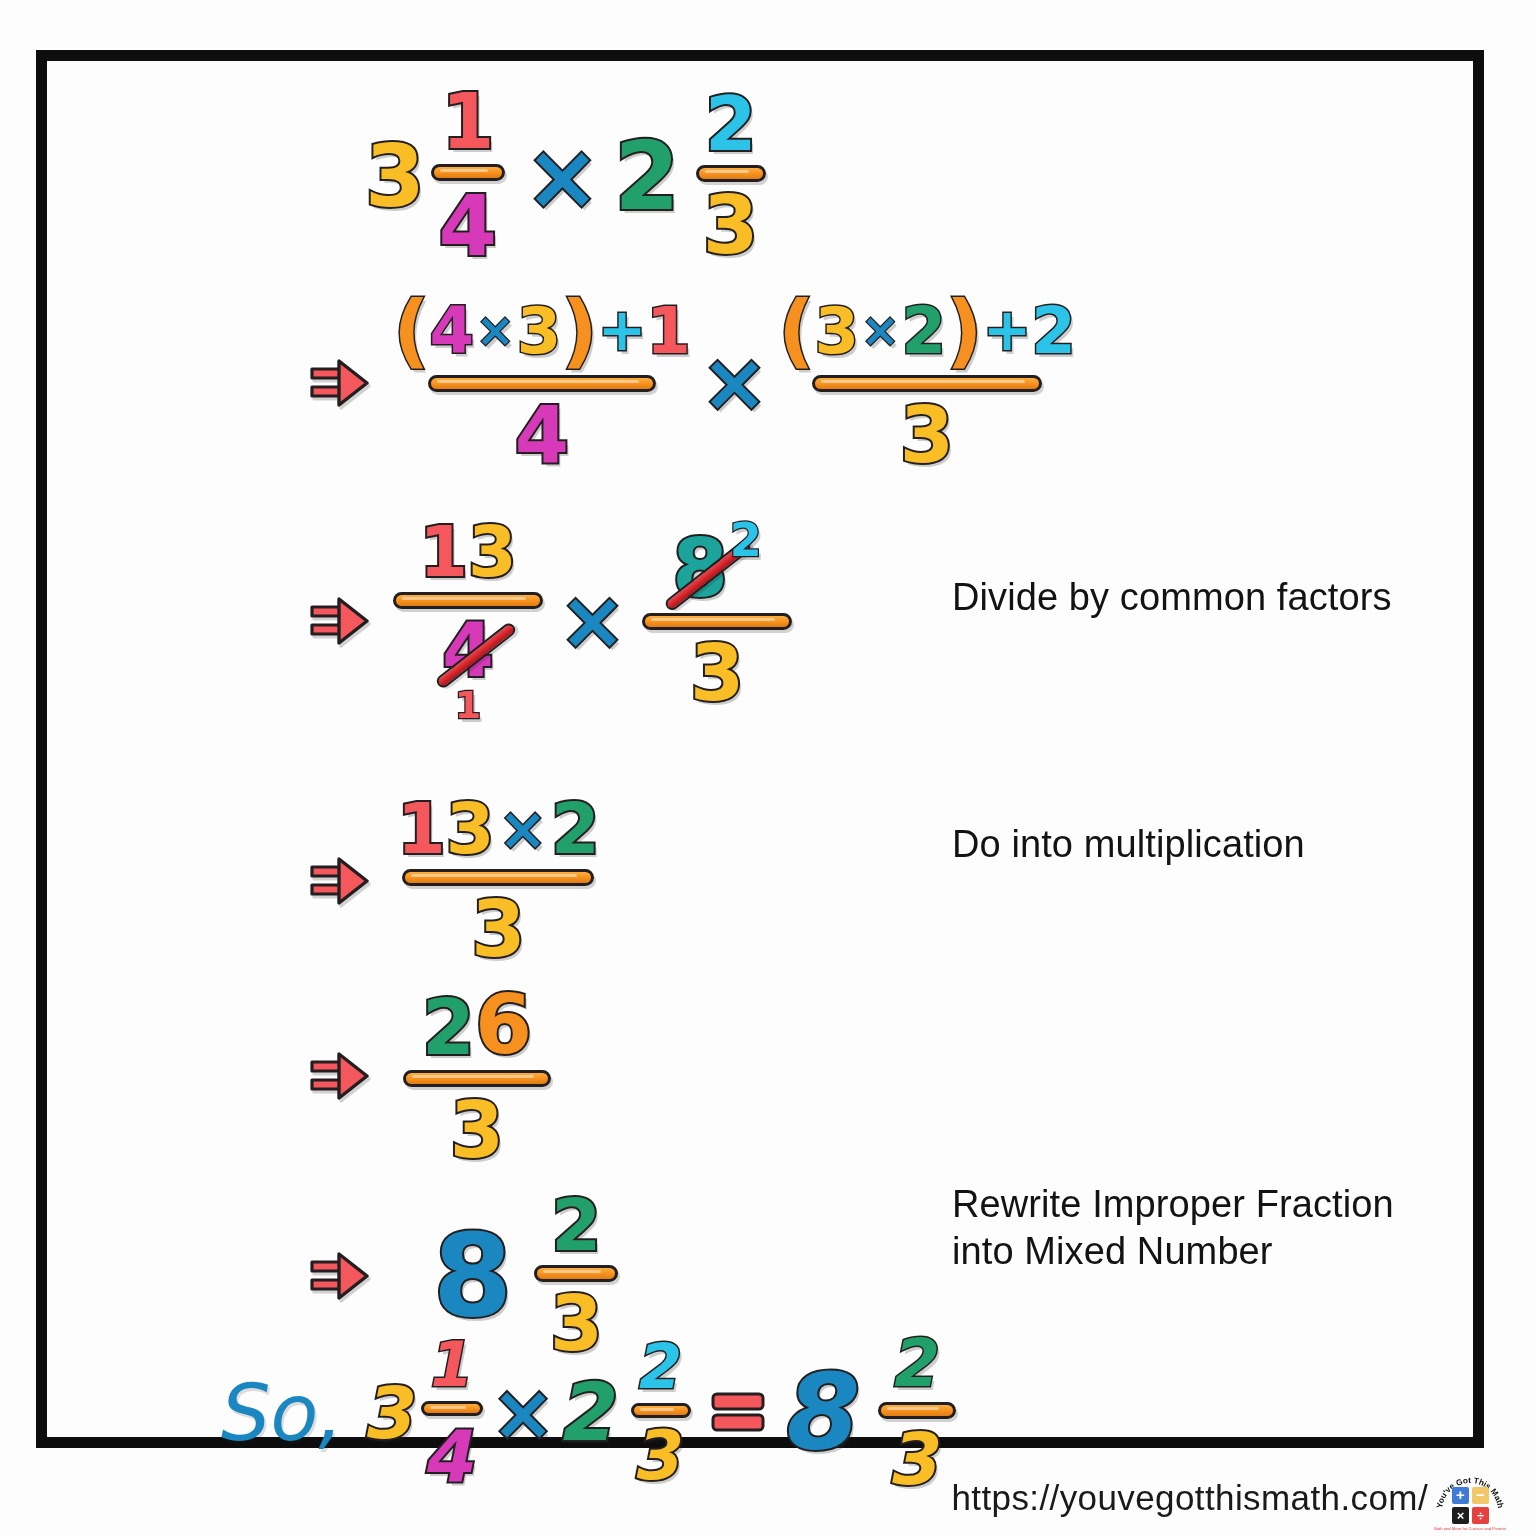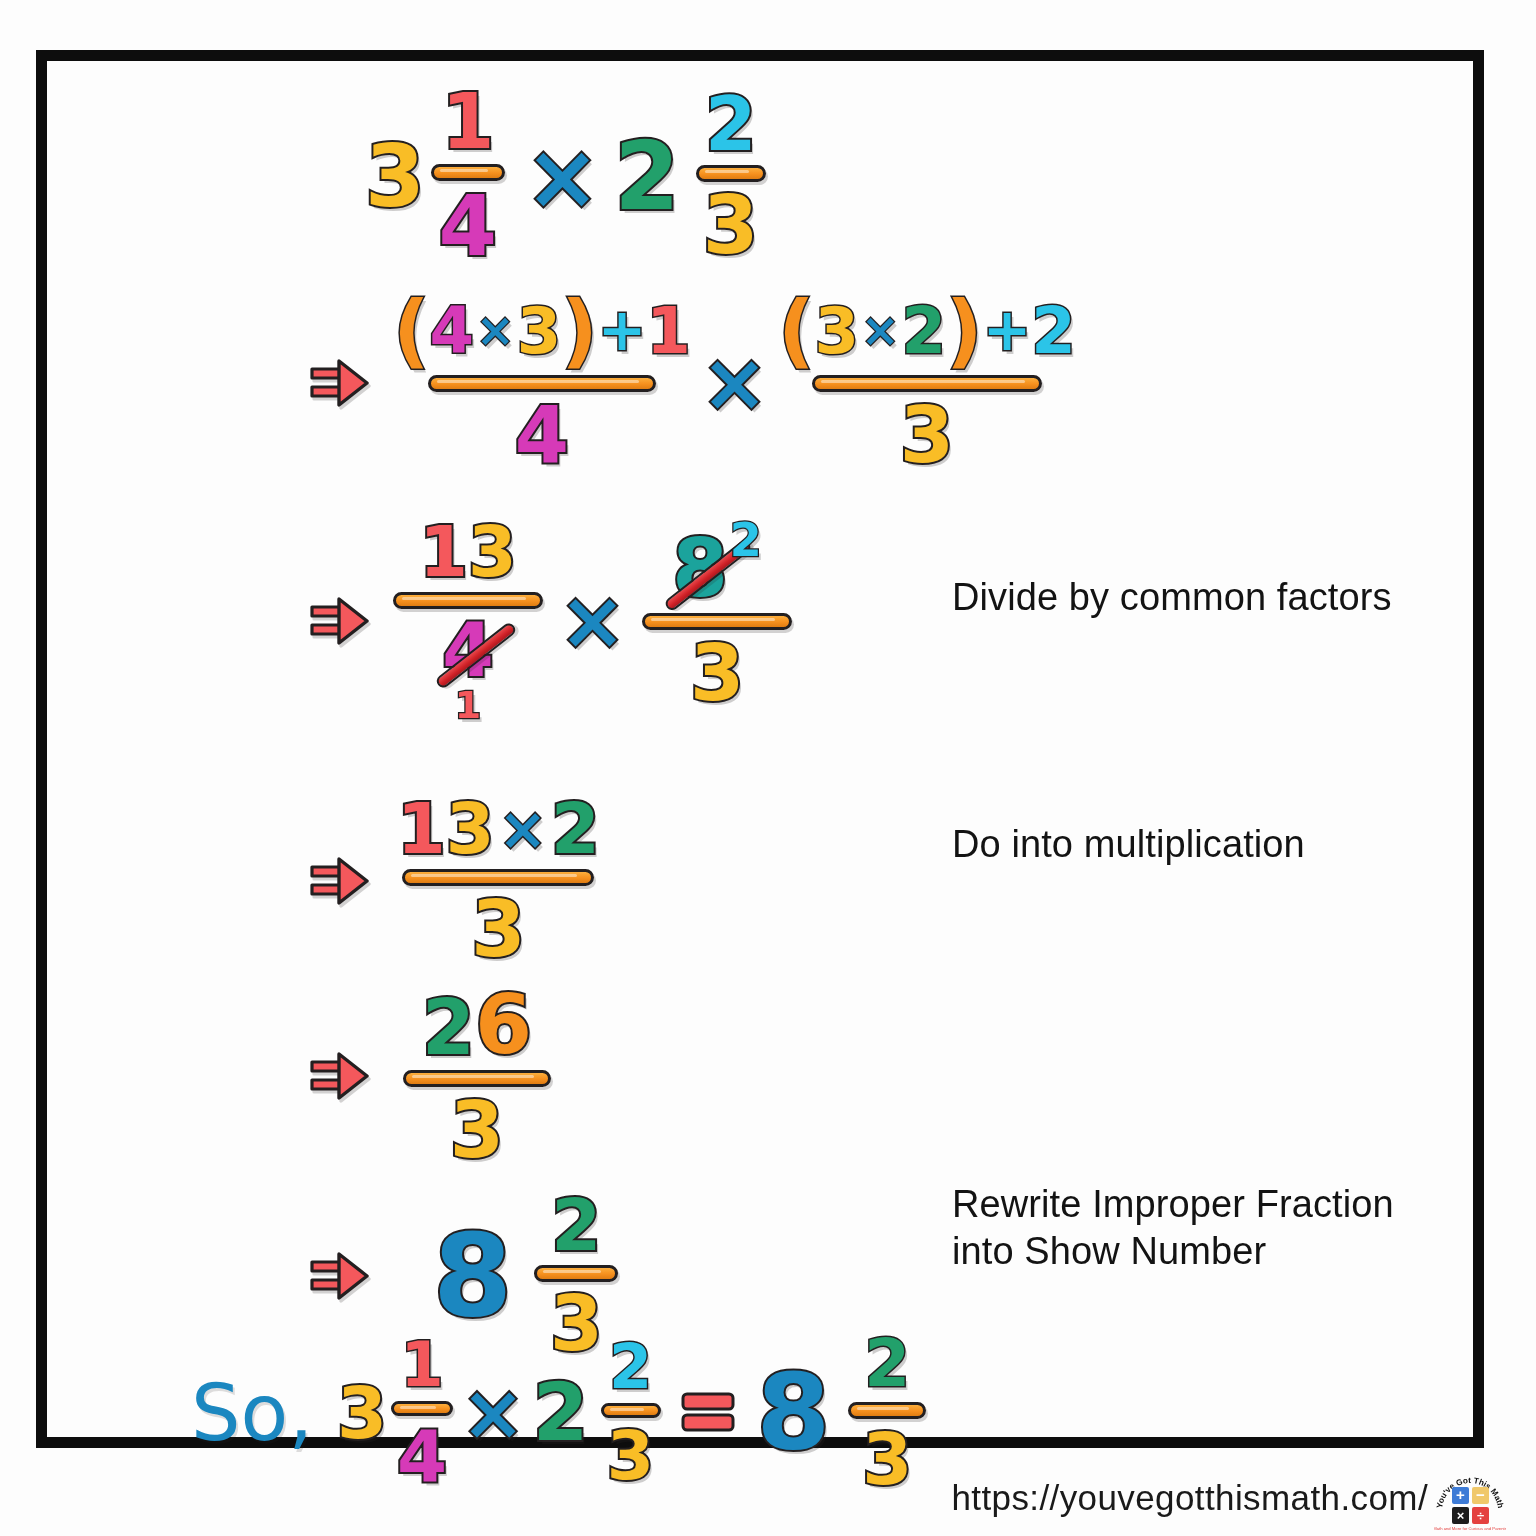--- a/index.html
+++ b/index.html
@@ -286,23 +286,23 @@
             <span class="g c-green" style="font-size:72px;">2</span>
           </span>
         <span class="bar" style="width:84px;"></span>
         <span class="den">
             <span class="g c-yellow" style="font-size:76px;">3</span>
           </span>
       </span>
     </div>
 
     <div class="label" style="left:905px; top:1120px;">Rewrite Improper Fraction
-into Show Number</div>
-
-    <div class="row" style="left:144px; top:1272px;">
+into Mixed Number</div>
+
+    <div class="row" style="left:174px; top:1272px;font-style:italic;">
       <span class="g c-blue" style="font-size:78px;-webkit-text-stroke:0;text-shadow:2px 3px 0 rgba(40,35,35,.15);font-weight:400;">So,</span>
       <span class="g c-yellow" style="font-size:72px;margin-left:24px;">3</span>
       <span class="frac" style="margin-left:4px;">
         <span class="num">
             <span class="g sm c-red" style="font-size:62px;">1</span>
           </span>
         <span class="bar" style="width:62px;height:15px;"></span>
         <span class="den">
             <span class="g c-magenta" style="font-size:72px;">4</span>
           </span>

